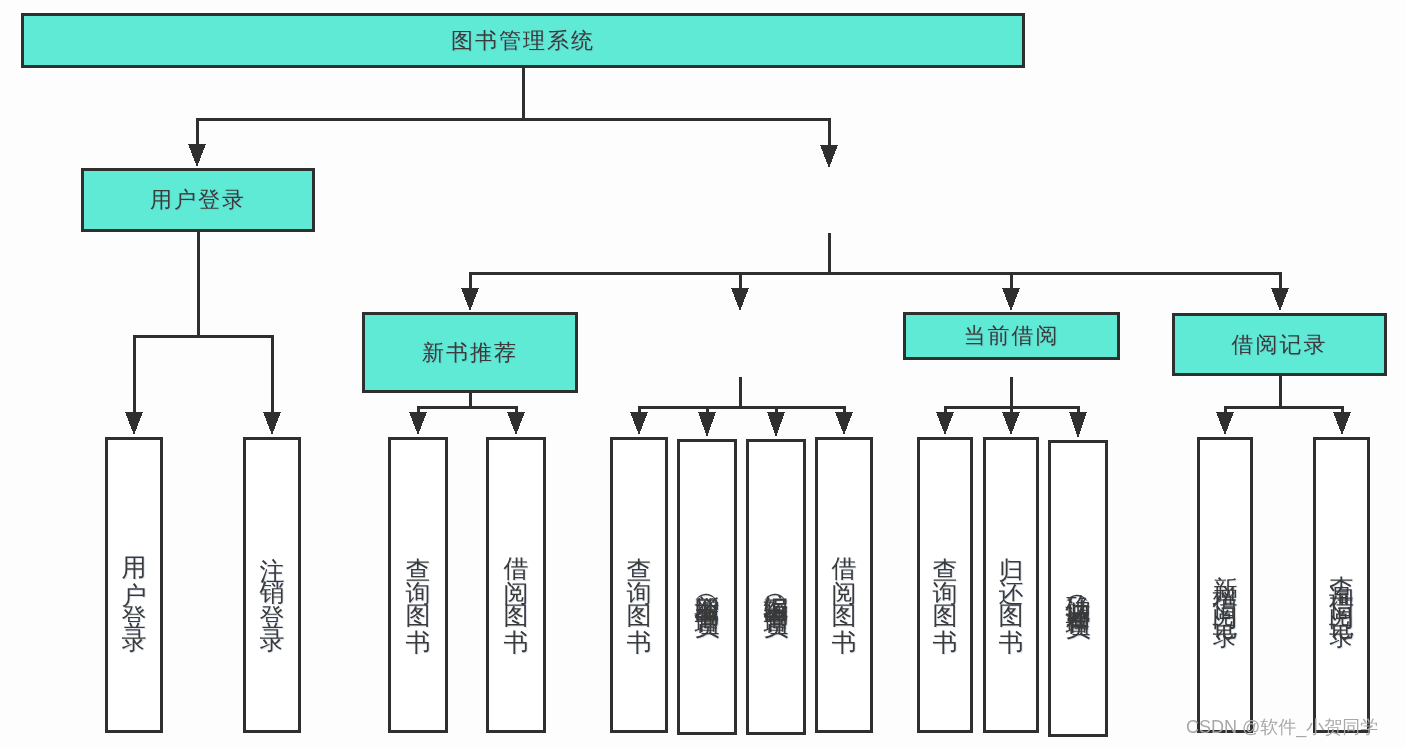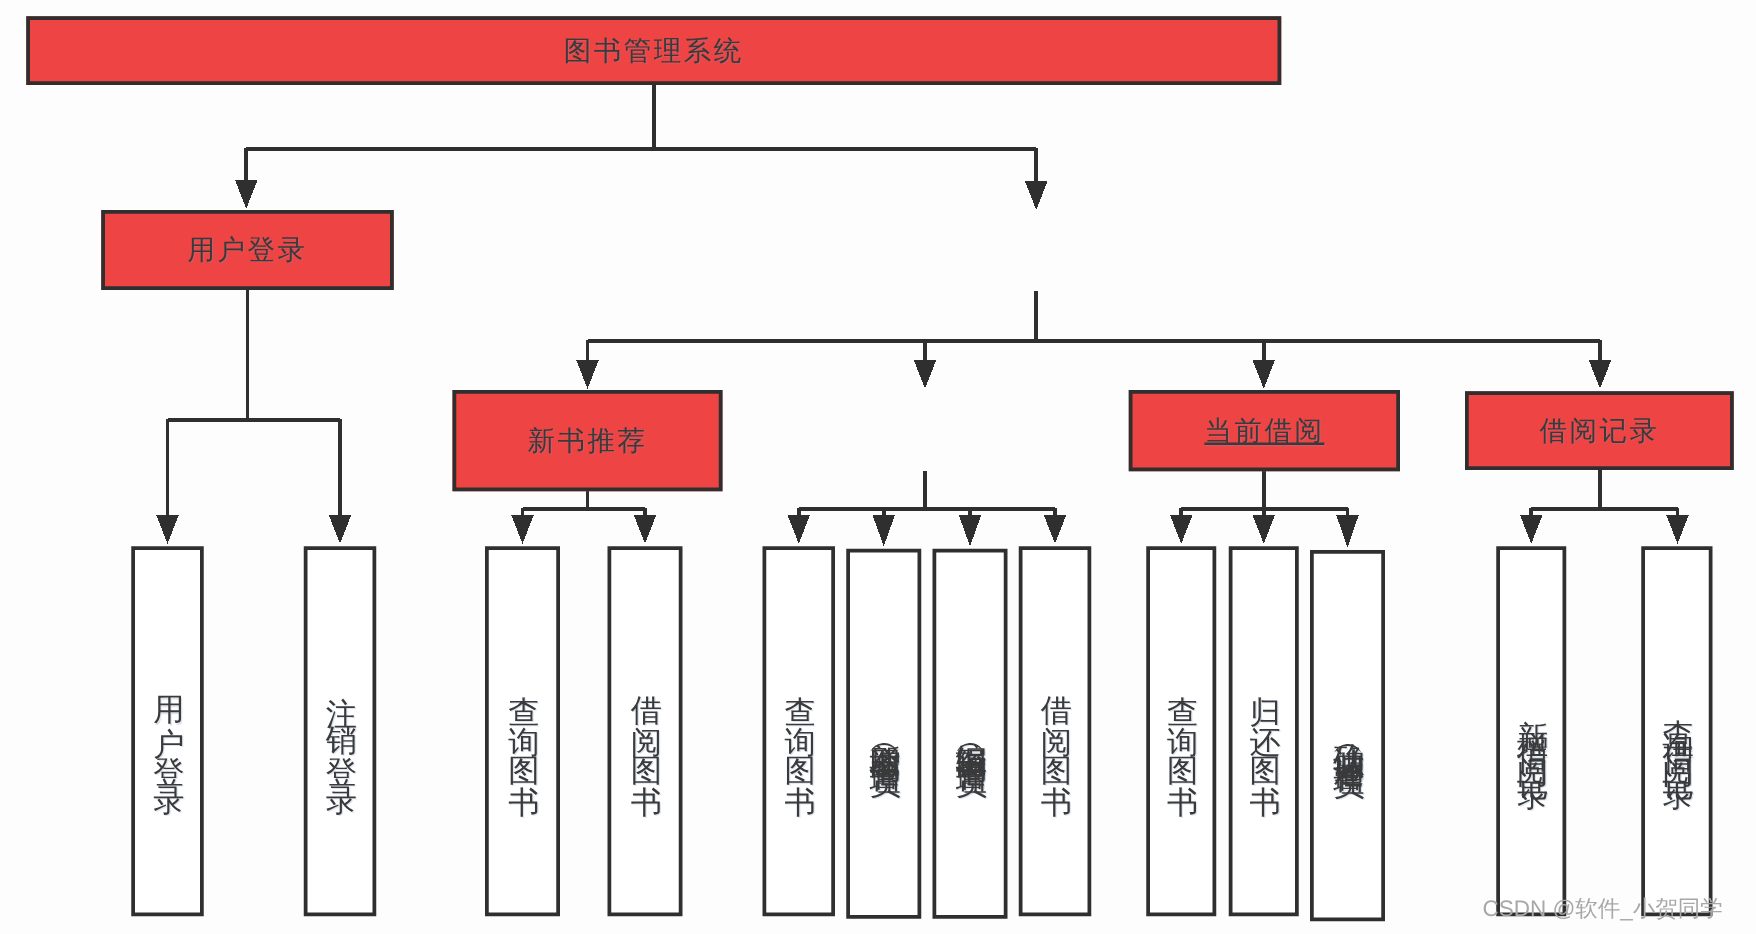--- a/index.html
+++ b/index.html
@@ -16,21 +16,21 @@
   }
   svg.wires {
     position: absolute;
     left: 0; top: 0;
     width: 1405px; height: 747px;
   }
   .hnode {
     position: absolute;
     box-sizing: border-box;
     border: 3px solid #2f2f2f;
-    background: #ef4444;
+    background: #5eead4;
     display: flex;
     align-items: center;
     justify-content: center;
     font-size: 22px;
     letter-spacing: 2px;
     color: #3a3a3a;
     text-shadow: 1px 1px 0 rgba(120,150,200,0.25);
   }
   .vnode {
     position: absolute;
@@ -142,21 +142,21 @@
     <span>图书管理系统</span>
   </div>
 
   <div class="hnode" style="left:81px; top:168px; width:234px; height:64px;">
     <span>用户登录</span>
   </div>
 
   <div class="hnode" style="left:362px; top:312px; width:216px; height:81px;">
     <span>新书推荐</span>
   </div>
-  <div class="hnode" style="left:903px; top:312px; width:217px; height:65px;text-decoration:underline;">
+  <div class="hnode" style="left:903px; top:312px; width:217px; height:48px;">
     <span>当前借阅</span>
   </div>
   <div class="hnode" style="left:1172px; top:313px; width:215px; height:63px;">
     <span>借阅记录</span>
   </div>
 
   <div class="vnode sp-wide" style="left:105px; top:437px; width:58px; height:296px;">
     <span>用户登录</span>
   </div>
   <div class="vnode sp-wide" style="left:243px; top:437px; width:58px; height:296px;">

